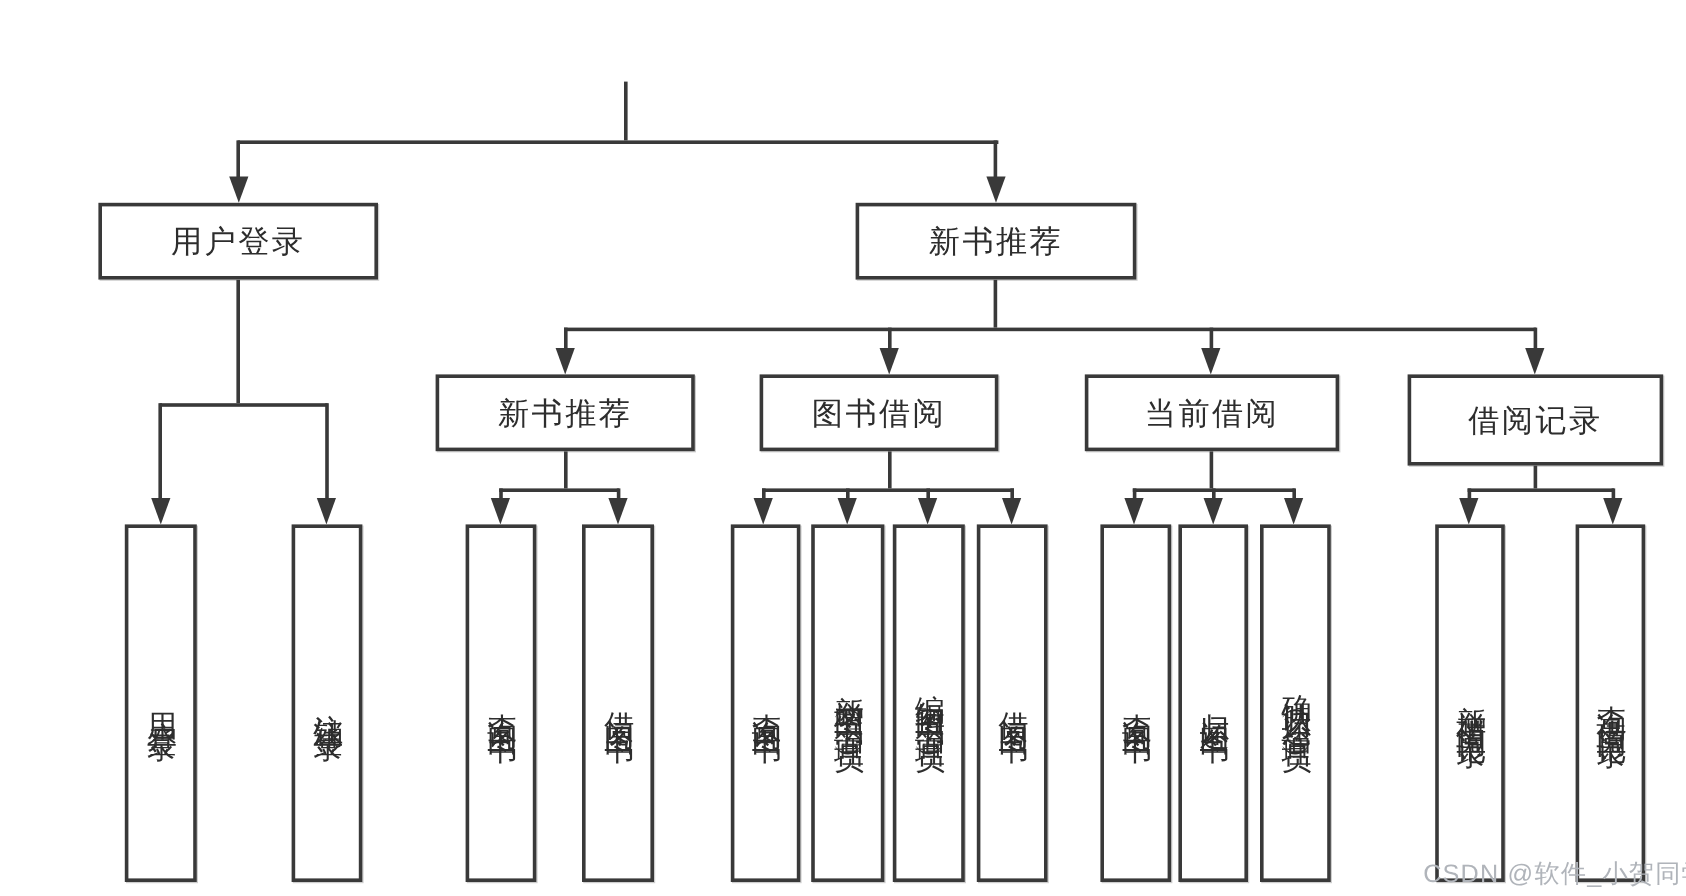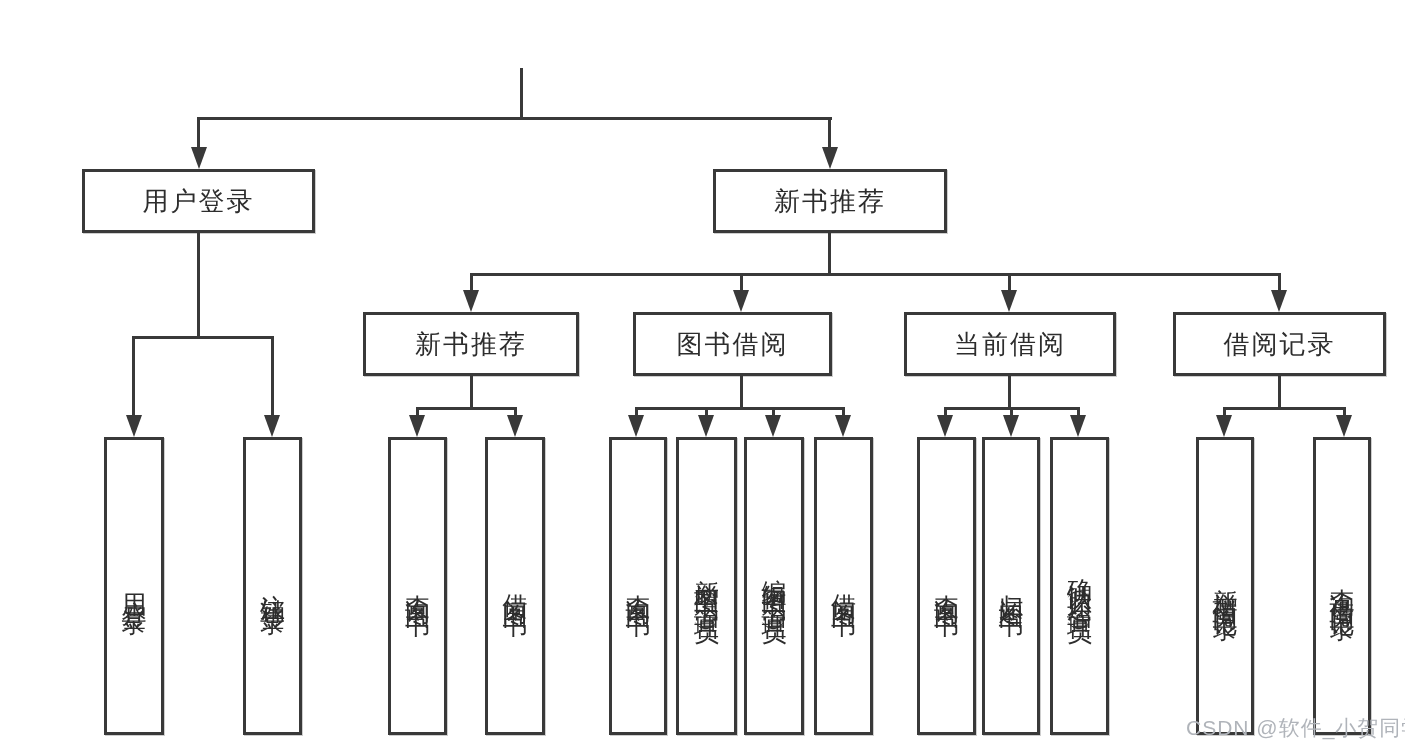--- a/index.html
+++ b/index.html
@@ -99,21 +99,21 @@
 
   <div class="box hbox" style="left:363px;top:312px;width:216px;height:64px;">
     <span>新书推荐</span>
   </div>
   <div class="box hbox" style="left:633px;top:312px;width:199px;height:64px;">
     <span>图书借阅</span>
   </div>
   <div class="box hbox" style="left:904px;top:312px;width:212px;height:64px;">
     <span>当前借阅</span>
   </div>
-  <div class="box hbox" style="left:1173px;top:312px;width:213px;height:64px;justify-content:center;">
+  <div class="box hbox" style="left:1173px;top:312px;width:213px;height:76px;justify-content:center;">
     <span>借阅记录</span>
   </div>
 
   <div class="box vbox" style="left:104px;top:437px;width:60px;height:298px;">
     <span class="vtext">用户登录</span>
   </div>
   <div class="box vbox" style="left:243px;top:437px;width:59px;height:298px;">
     <span class="vtext">注销登录</span>
   </div>
 

